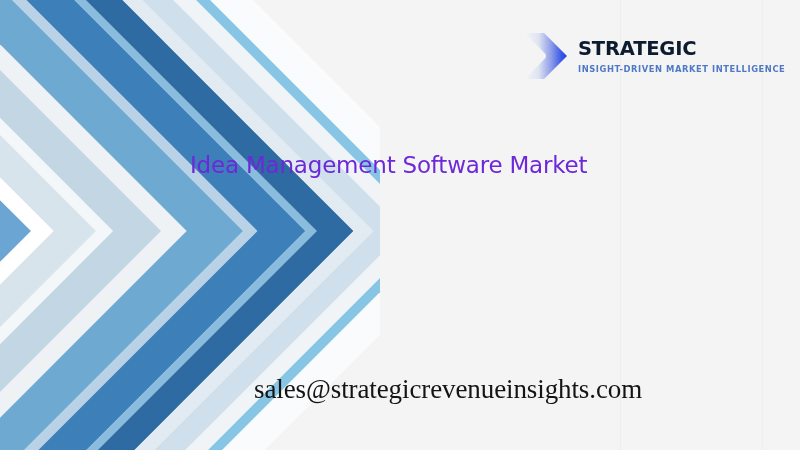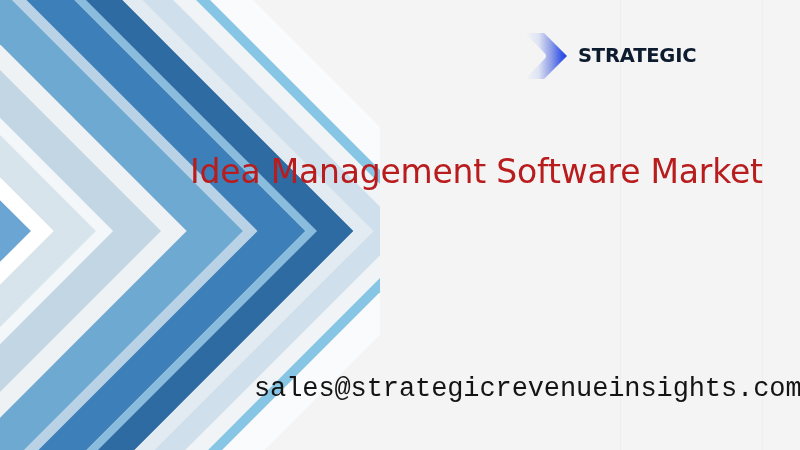--- a/index.html
+++ b/index.html
@@ -115,33 +115,33 @@
     color: #4f79c4;
     white-space: nowrap;
   }
 
   
   .title {
     position: absolute;
     left: 190px;
     top: 152px;
     font-family: "DejaVu Sans", "Liberation Sans", sans-serif;
-    font-size: 33px;
+    font-size: 23px;
     font-weight: normal;
-    color: #b91c1c;
+    color: #6d28d9;
     letter-spacing: -0.2px;
     white-space: nowrap;
   }
 
   
   .email {
     position: absolute;
     left: 254px;
     top: 374px;
-    font-family: Liberation Mono, monospace;
+    font-family: Liberation Serif, serif;
     font-size: 27px;
     font-weight: normal;
     color: #141414;
     letter-spacing: -0.1px;
     white-space: nowrap;
   }
 </style>
 </head>
 <body>
 
@@ -205,20 +205,21 @@
           <stop offset="32%" stop-color="#dfe4f2"></stop>
           <stop offset="62%" stop-color="#8e9ee8"></stop>
           <stop offset="86%" stop-color="#3c5ae6"></stop>
           <stop offset="100%" stop-color="#1f44e0"></stop>
         </linearGradient>
       </defs>
       <path d="M1 2 L20 2 L43 25 L20 48 L1 48 L21 27.5 Q23 25 21 22.5 Z" fill="url(#markGrad)"></path>
     </svg>
     <div class="logo-text">
       <div class="logo-name">STRATEGIC</div>
+      <div class="logo-tagline">INSIGHT-DRIVEN MARKET INTELLIGENCE</div>
     </div>
   </div>
 
   <div class="title">Idea Management Software Market</div>
 
   <div class="email">sales@strategicrevenueinsights.com</div>
 
 </div>
 
 </body></html>

